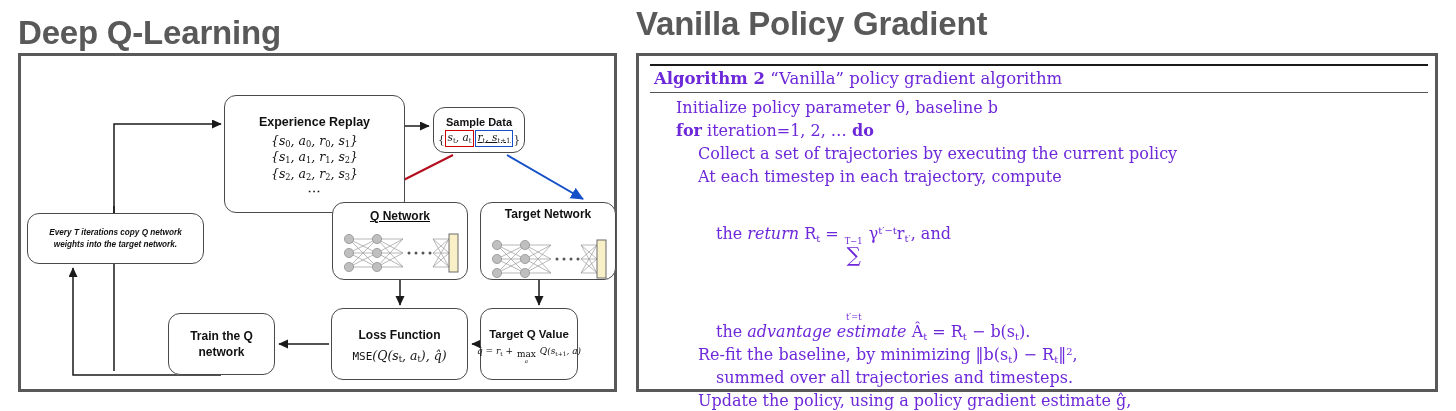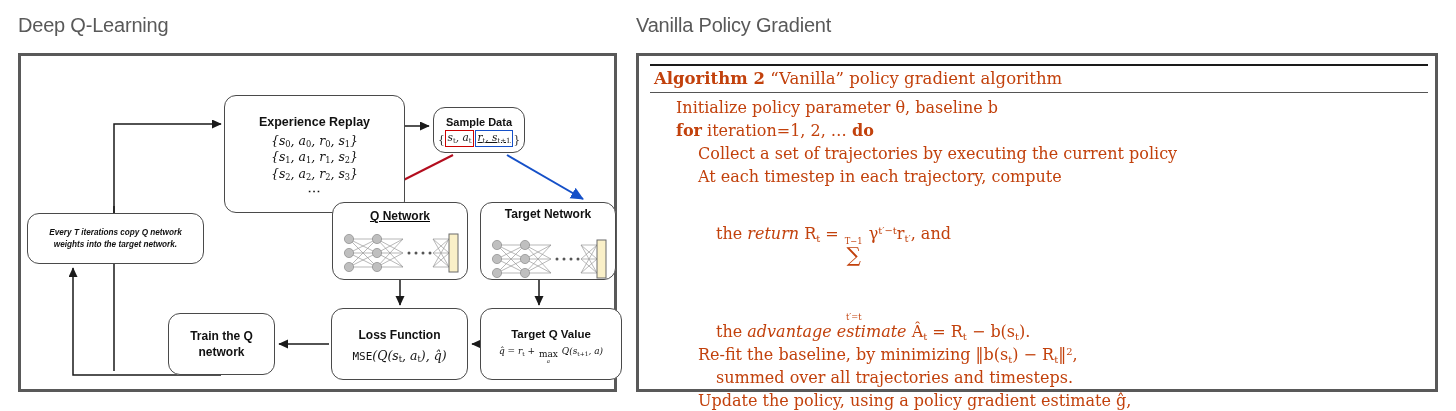--- a/index.html
+++ b/index.html
@@ -10,28 +10,28 @@
     overflow: hidden;
   }
   body { font-family: "Liberation Sans", sans-serif; }
 
   #root { position: relative; width: 1456px; height: 411px; }
 
   
   .panel-title {
     position: absolute;
     font-family: "Liberation Sans", sans-serif;
-    font-weight: normal;
-    font-size: 20px;
+    font-weight: bold;
+    font-size: 33px;
     color: #595959;
     letter-spacing: -0.2px;
     white-space: nowrap;
   }
   #title-left  { left: 18px;  top: 14px; }
-  #title-right { left: 636px; top: 14px; text-align: center; }
+  #title-right { left: 636px; top: 5px; text-align: center; }
 
   
   .panel {
     position: absolute;
     border: 3px solid #595959;
     background: #ffffff;
   }
   #panel-left  { left: 18px;  top: 53px; width: 599px; height: 339px; }
   #panel-right { left: 636px; top: 53px; width: 802px; height: 339px; }
 
@@ -99,32 +99,32 @@
     font-style: italic; font-weight: bold;
     font-size: 8.2px; color: #111; line-height: 1.45; padding: 0 7px;
   }
 
   
   #node-train { left: 147px; top: 257px; width: 107px; height: 62px; }
   #node-train .hdr { font-size: 12px; line-height: 1.35; }
   #node-loss  { left: 310px; top: 252px; width: 137px; height: 72px; padding-top: 5px; }
   #node-loss .hdr { font-size: 12px; margin-bottom: 5px; }
   #node-loss .mathline { font-size: 12.5px; }
-  #node-target { left: 459px; top: 252px; width: 142px; height: 72px; padding-top: 5px; }
+  #node-target { left: 459px; top: 252px; width: 98px; height: 72px; padding-top: 5px; }
   #node-target .hdr { font-size: 11.5px; margin-bottom: 5px; }
   #node-target .mathline { font-size: 9px; }
   .mono { font-family: "DejaVu Sans Mono", monospace; font-style: normal; font-size: 0.88em; }
 
   
   .overlay { position: absolute; left: 0; top: 0; pointer-events: none; }
 
   
   #algo {
     position: absolute; left: 11px; top: 8px; width: 778px; height: 320px;
-    font-family: "DejaVu Serif", serif; color: #c2410c;
+    font-family: "DejaVu Serif", serif; color: #6d28d9;
   }
   .rule       { border-top: 2px solid #1a1a1a; }
   .rule-thin  { border-top: 1.2px solid #555; }
   #algo .title {
     font-size: 16.5px; padding: 3px 4px 4px 4px; white-space: nowrap;
   }
   #algo .title b { font-weight: bold; }
   #algo .body { padding: 4px 4px 2px 4px; }
   #algo .ln {
     font-size: 16px; line-height: 1.43; white-space: nowrap;

